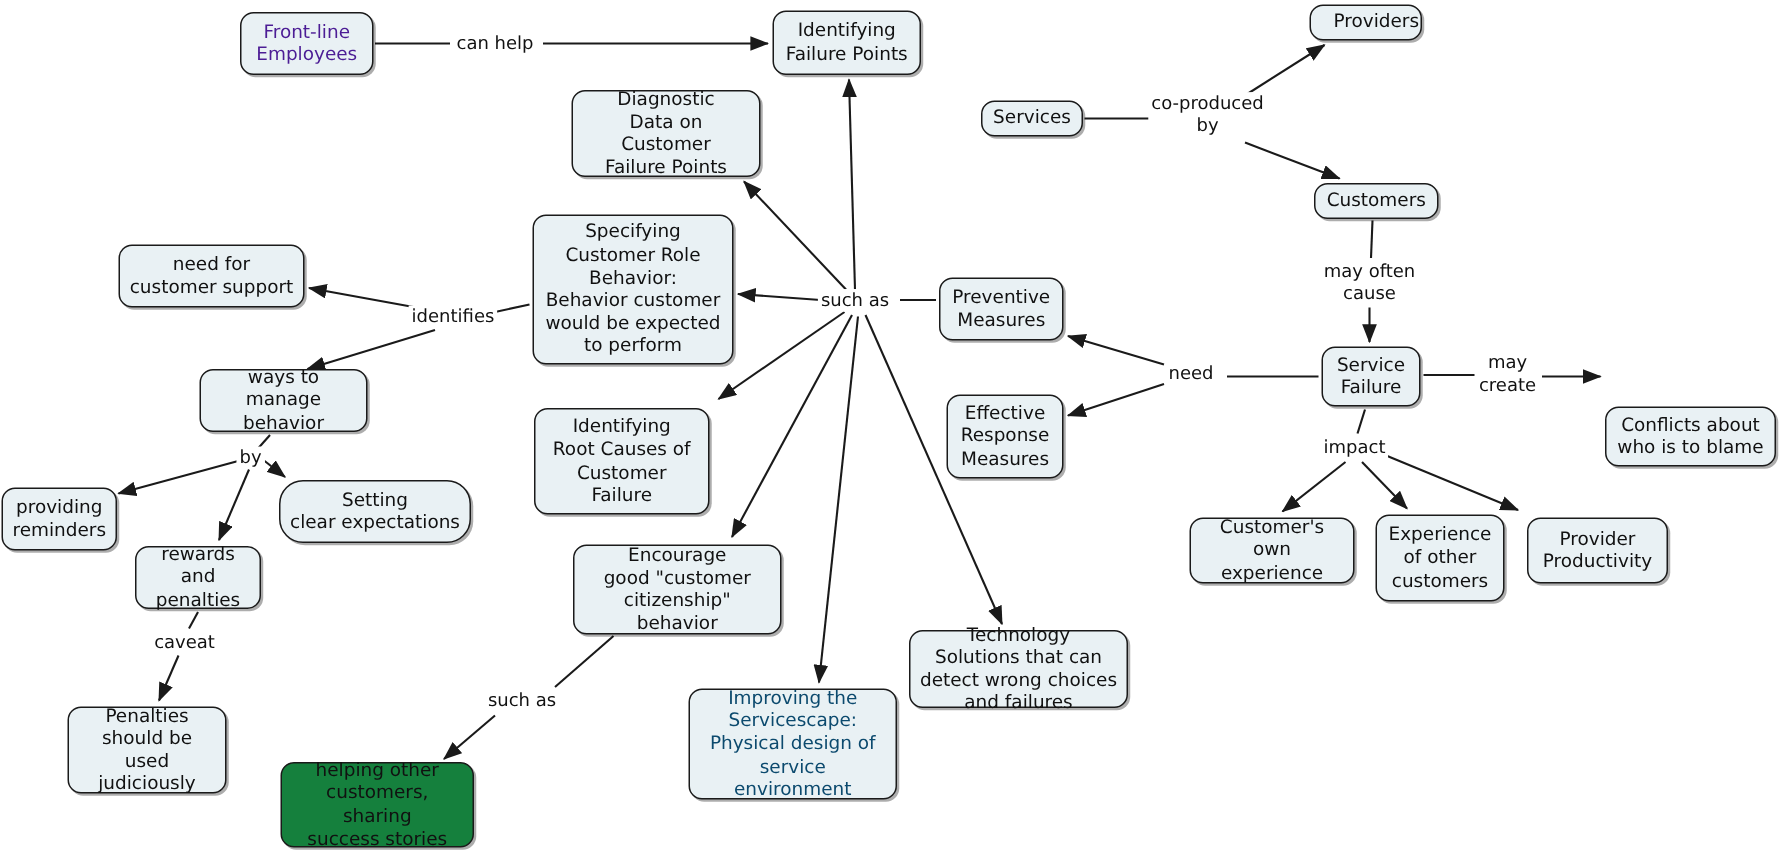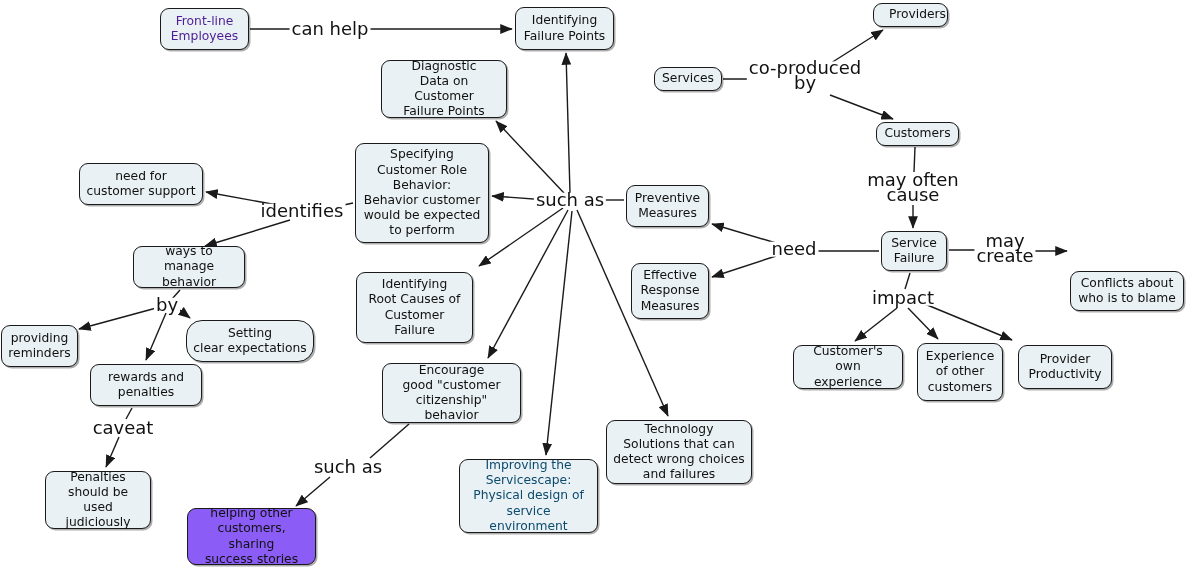--- a/index.html
+++ b/index.html
@@ -35,21 +35,21 @@
     display: flex;
     align-items: center;
     justify-content: center;
     padding: 3px 6px;
     white-space: pre-line;
     box-shadow: 1.5px 1.5px 0 rgba(0,0,0,0.32);
   }
   .link-label {
     position: absolute;
     color: #111111;
-    font-size: 18px;
+    font-size: 12px;
     line-height: 14.6px;
     text-align: center;
     white-space: pre-line;
     background: #ffffff;
     padding: 0 2px;
     transform: translate(-50%, -50%);
   }
 </style>
 </head>
 <body>
@@ -136,37 +136,37 @@
 clear expectations</div>
       <div class="node" style="left: 1px; top: 325px; width: 77px; height: 42px; background: rgb(233, 241, 244); border-color: rgb(26, 26, 26); color: rgb(17, 17, 17);">providing
 reminders</div>
       <div class="node" style="left: 793px; top: 345px; width: 110px; height: 44px; background: rgb(233, 241, 244); border-color: rgb(26, 26, 26); color: rgb(17, 17, 17);">Customer's
 own experience</div>
       <div class="node" style="left: 917px; top: 343px; width: 86px; height: 58px; background: rgb(233, 241, 244); border-color: rgb(26, 26, 26); color: rgb(17, 17, 17);">Experience
 of other
 customers</div>
       <div class="node" style="left: 1018px; top: 345px; width: 94px; height: 44px; background: rgb(233, 241, 244); border-color: rgb(26, 26, 26); color: rgb(17, 17, 17);">Provider
 Productivity</div>
-      <div class="node" style="left: 90px; top: 364px; width: 112px; height: 42px; background: rgb(233, 241, 244); border-color: rgb(26, 26, 26); color: rgb(17, 17, 17);">rewards and
+      <div class="node" style="left: 90px; top: 364px; width: 84px; height: 42px; background: rgb(233, 241, 244); border-color: rgb(26, 26, 26); color: rgb(17, 17, 17);">rewards and
 penalties</div>
       <div class="node" style="left: 382px; top: 363px; width: 139px; height: 60px; background: rgb(233, 241, 244); border-color: rgb(26, 26, 26); color: rgb(17, 17, 17);">Encourage
 good "customer
 citizenship" behavior</div>
-      <div class="node" style="left: 606px; top: 420px; width: 146px; height: 64px; background: rgb(233, 241, 244); border-color: rgb(26, 26, 26); color: rgb(17, 17, 17);">Technology
+      <div class="node" style="left: 606px; top: 420px; width: 146px; height: 52px; background: rgb(233, 241, 244); border-color: rgb(26, 26, 26); color: rgb(17, 17, 17);">Technology
 Solutions that can
 detect wrong choices
 and failures</div>
       <div class="node" style="left: 459px; top: 459px; width: 139px; height: 74px; background: rgb(233, 241, 244); border-color: rgb(26, 26, 26); color: #0c4a6e;">Improving the
 Servicescape:
 Physical design of
 service environment</div>
       <div class="node" style="left: 45px; top: 471px; width: 106px; height: 58px; background: rgb(233, 241, 244); border-color: rgb(26, 26, 26); color: rgb(17, 17, 17);">Penalties
 should be used
 judiciously</div>
-      <div class="node" style="left: 187px; top: 508px; width: 129px; height: 57px; background: #8b5cf6; border-color: rgb(26, 26, 26); color: rgb(17, 17, 17);">helping other
+      <div class="node" style="left: 187px; top: 508px; width: 129px; height: 57px; background: #15803d; border-color: rgb(26, 26, 26); color: rgb(17, 17, 17);">helping other
 customers, sharing
 success stories</div>
     </div>
   <div id="hub-layer">
       <div class="link-label" style="left: 570px; top: 200px;">such as</div>
       <div class="link-label" style="left: 302px; top: 211px;">identifies</div>
       <div class="link-label" style="left: 167px; top: 305px;">by</div>
       <div class="link-label" style="left: 123px; top: 428px;">caveat</div>
       <div class="link-label" style="left: 348px; top: 467px;">such as</div>
       <div class="link-label" style="left: 805px; top: 76px;">co-produced

